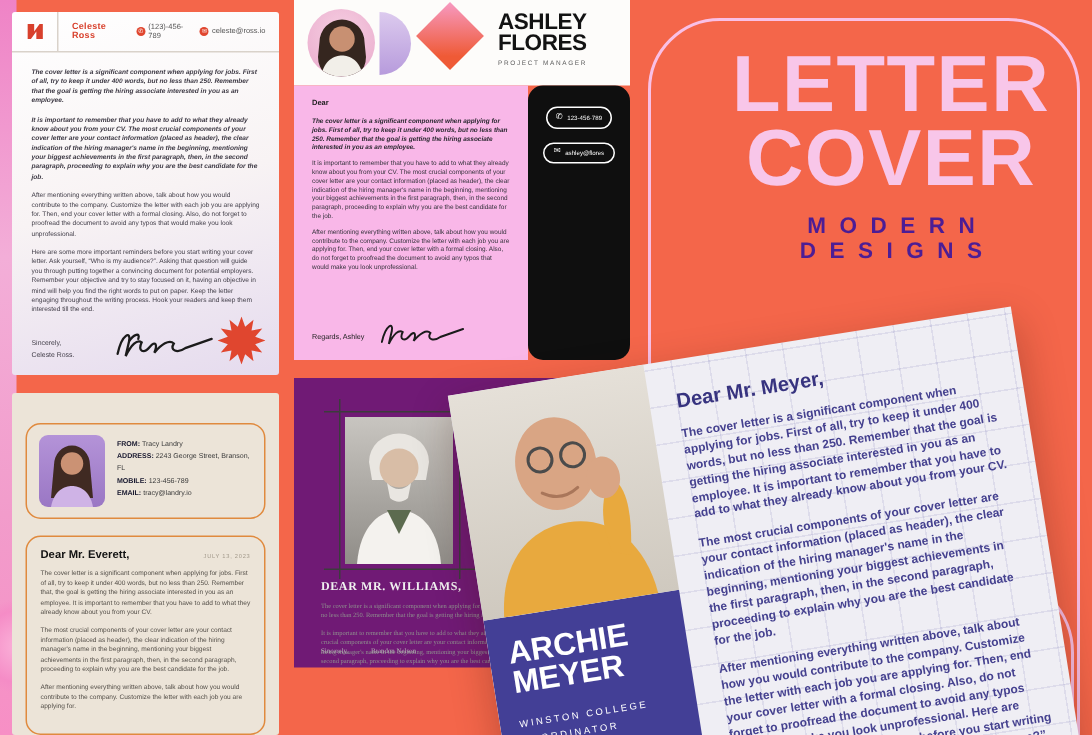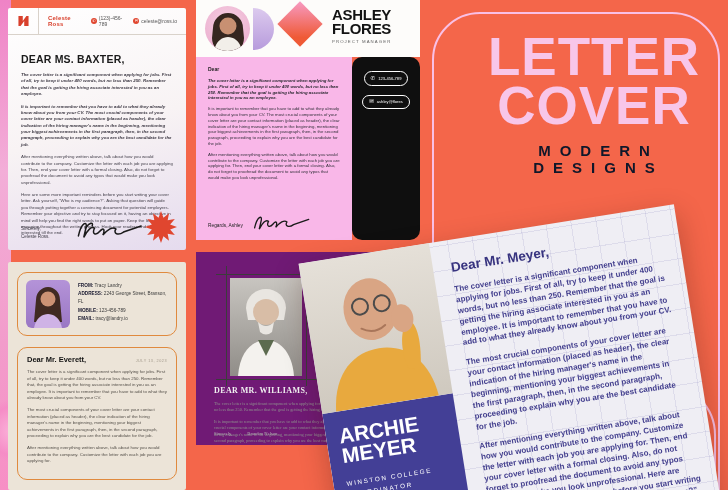--- a/index.html
+++ b/index.html
@@ -10,21 +10,21 @@
     background:linear-gradient(180deg,#ef83c6 0%,#f3aed8 35%,#f29ccb 70%,#f78fc5 100%);}
   .flower{position:absolute;left:-16px;top:398px;width:58px;height:66px;border-radius:50%;z-index:1;
     background:radial-gradient(circle,#fbb3da 0%,#f58cc6 55%,rgba(245,140,198,0) 72%);}
   .outlineA{position:absolute;left:432px;top:12px;width:284px;height:560px;z-index:1;
     border:2.5px solid #f9c0e6;border-radius:48px;}
   .outlineB{position:absolute;left:388px;top:383px;width:324px;height:260px;z-index:1;
     border:2.5px solid #f9c0e6;border-radius:52px;}
   
   .title{position:absolute;left:468px;top:32px;width:252px;text-align:center;z-index:2;}
   .title .big{font-size:53px;font-weight:800;color:#f8c6e9;line-height:.93;letter-spacing:1px;}
-  .title .sub{margin-top:11px;font-size:15px;color:#0f172a;font-weight:600;letter-spacing:9px;padding-left:9px;}
+  .title .sub{margin-top:11px;font-size:15px;color:#4c1d95;font-weight:600;letter-spacing:9px;padding-left:9px;}
   
   .card{position:absolute;z-index:3;}
   .sig{display:block;}
   
   .card1{left:8px;top:8px;width:178px;height:242px;border-radius:2px;overflow:hidden;
     background:linear-gradient(165deg,#ffffff 0%,#f8f3f4 50%,#e5dbee 100%);}
   .c1-head{height:26px;display:flex;border-bottom:1px solid #d9d2ca;}
   .c1-logo{width:30px;border-right:1px solid #d9d2ca;display:flex;align-items:center;justify-content:center;}
   .c1-contact{flex:1;display:flex;align-items:center;gap:7px;padding:0 9px;}
   .c1-name{color:#d8402c;font-weight:bold;font-size:6px;letter-spacing:.2px;}
@@ -57,21 +57,21 @@
   .c2-pink p.it{font-style:italic;font-weight:700;color:#29272f;}
   .c2-regards{position:absolute;left:12px;bottom:12px;font-size:4.8px;color:#222;}
   .c2-sig{position:absolute;left:52px;bottom:6px;}
   .c2-black{width:68px;background:#0f0f0f;border-radius:10px;padding-top:14px;box-sizing:border-box;}
   .chip{display:flex;align-items:center;gap:3px;border:1px solid #fff;border-radius:9px;
     padding:3.5px 6px;color:#fff;font-size:4.1px;margin:0 auto 9px;width:max-content;}
   .chip .g{font-size:5.5px;line-height:1;}
   
   .card3{left:8px;top:262px;width:178px;height:228px;background:#ece4d8;border-radius:2px;
     padding:10px 9px;box-sizing:border-box;}
-  .obox{border:1.5px solid #e08a3e;border-radius:10px;box-sizing:border-box;}
+  .obox{border:1.5px solid #e08a3e;border-radius:10px;box-sizing:border-box;margin-top:10px;}
   .c3-top{display:flex;gap:8px;padding:7px 8px;margin-bottom:11px;}
   .c3-photo{width:44px;height:48px;border-radius:6px;overflow:hidden;flex:0 0 auto;
     background:linear-gradient(180deg,#b493d8,#9a77c4);}
   .c3-rows{font-size:4.7px;line-height:1.75;color:#3a3a3a;padding-top:2px;}
   .c3-rows b{color:#17172e;}
   .c3-letter{padding:7px 9px 9px;}
   .c3-greetrow{display:flex;justify-content:space-between;align-items:baseline;margin-bottom:5px;}
   .c3-greet{font-size:7.5px;font-weight:800;color:#131313;}
   .c3-date{font-size:3.8px;color:#a39a8c;letter-spacing:.5px;}
   .c3-letter p{margin:0 0 5px;font-size:4.4px;line-height:1.5;color:#55504a;}
@@ -133,21 +133,20 @@
           <span class="dot-ic">✆</span>
           <span>(123)-456-789</span>
         </span>
         <span class="c1-item">
           <span class="dot-ic">✉</span>
           <span>celeste@ross.io</span>
         </span>
       </div>
     </div>
     <div class="c1-body">
-      <div class="c1-greet">DEAR MS. BAXTER,</div>
       <p class="it">The cover letter is a significant component when applying for jobs. First of all, try to keep it under 400 words, but no less than 250. Remember that the goal is getting the hiring associate interested in you as an employee.</p>
       <p class="it">It is important to remember that you have to add to what they already know about you from your CV. The most crucial components of your cover letter are your contact information (placed as header), the clear indication of the hiring manager's name in the beginning, mentioning your biggest achievements in the first paragraph, then, in the second paragraph, proceeding to explain why you are the best candidate for the job.</p>
       <p>After mentioning everything written above, talk about how you would contribute to the company. Customize the letter with each job you are applying for. Then, end your cover letter with a formal closing. Also, do not forget to proofread the document to avoid any typos that would make you look unprofessional.</p>
       <p>Here are some more important reminders before you start writing your cover letter. Ask yourself, “Who is my audience?”. Asking that question will guide you through putting together a convincing document for potential employers. Remember your objective and try to stay focused on it, having an objective in mind will help you find the right words to put on paper. Keep the letter engaging throughout the writing process. Hook your readers and keep them interested till the end.</p>
     </div>
     <div class="c1-sign">
       <div>Sincerely,</div>
       <div>Celeste Ross.</div>
     </div>
     <svg class="sig c1-sig" width="78" height="26" viewBox="0 0 100 34">

